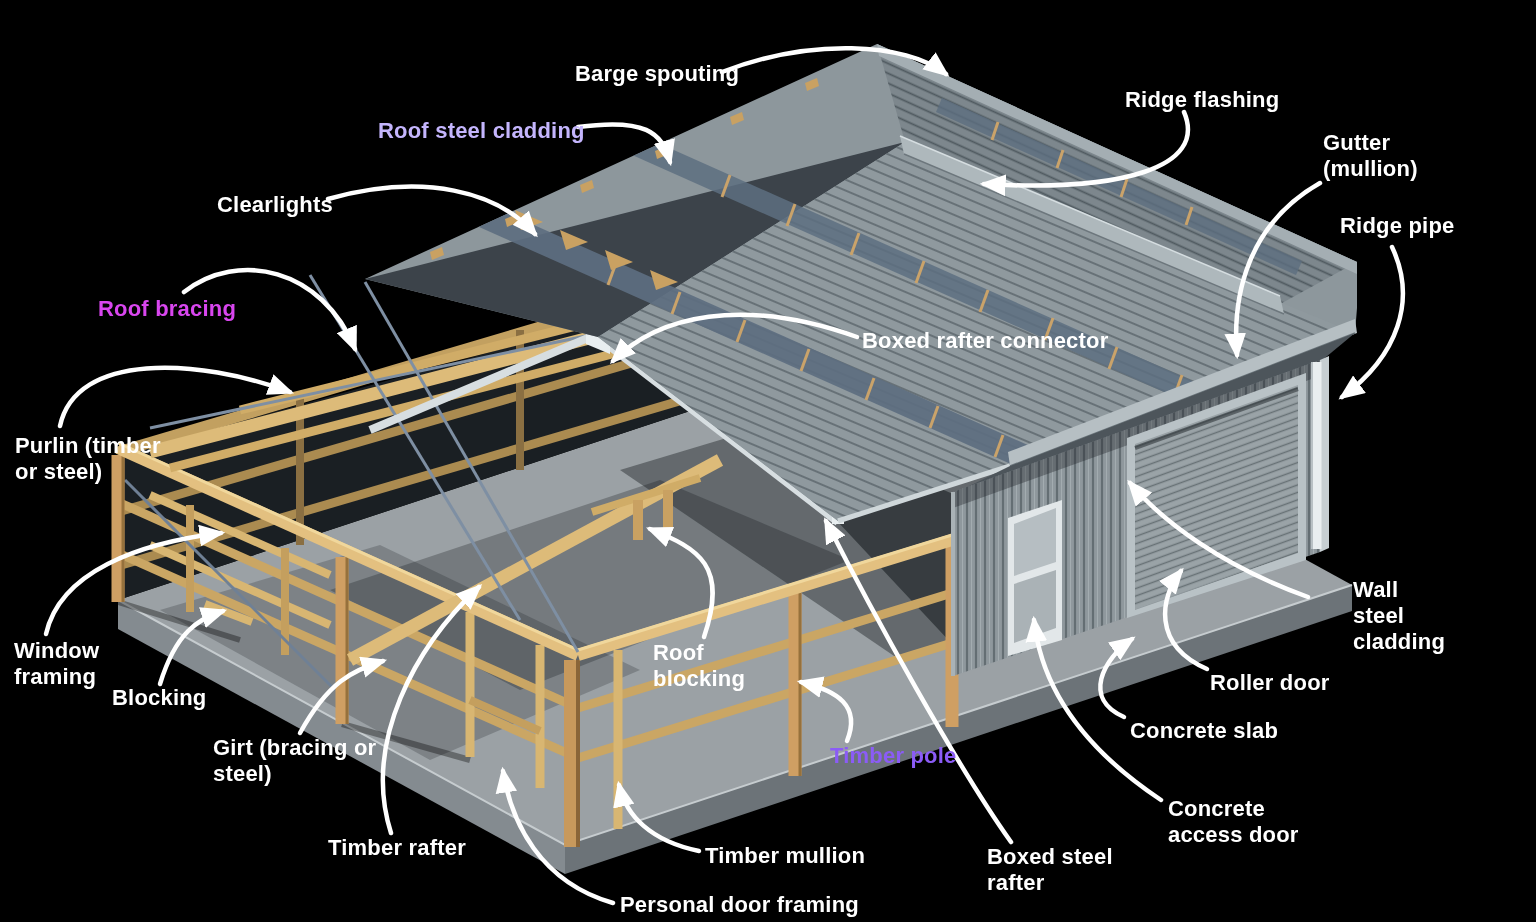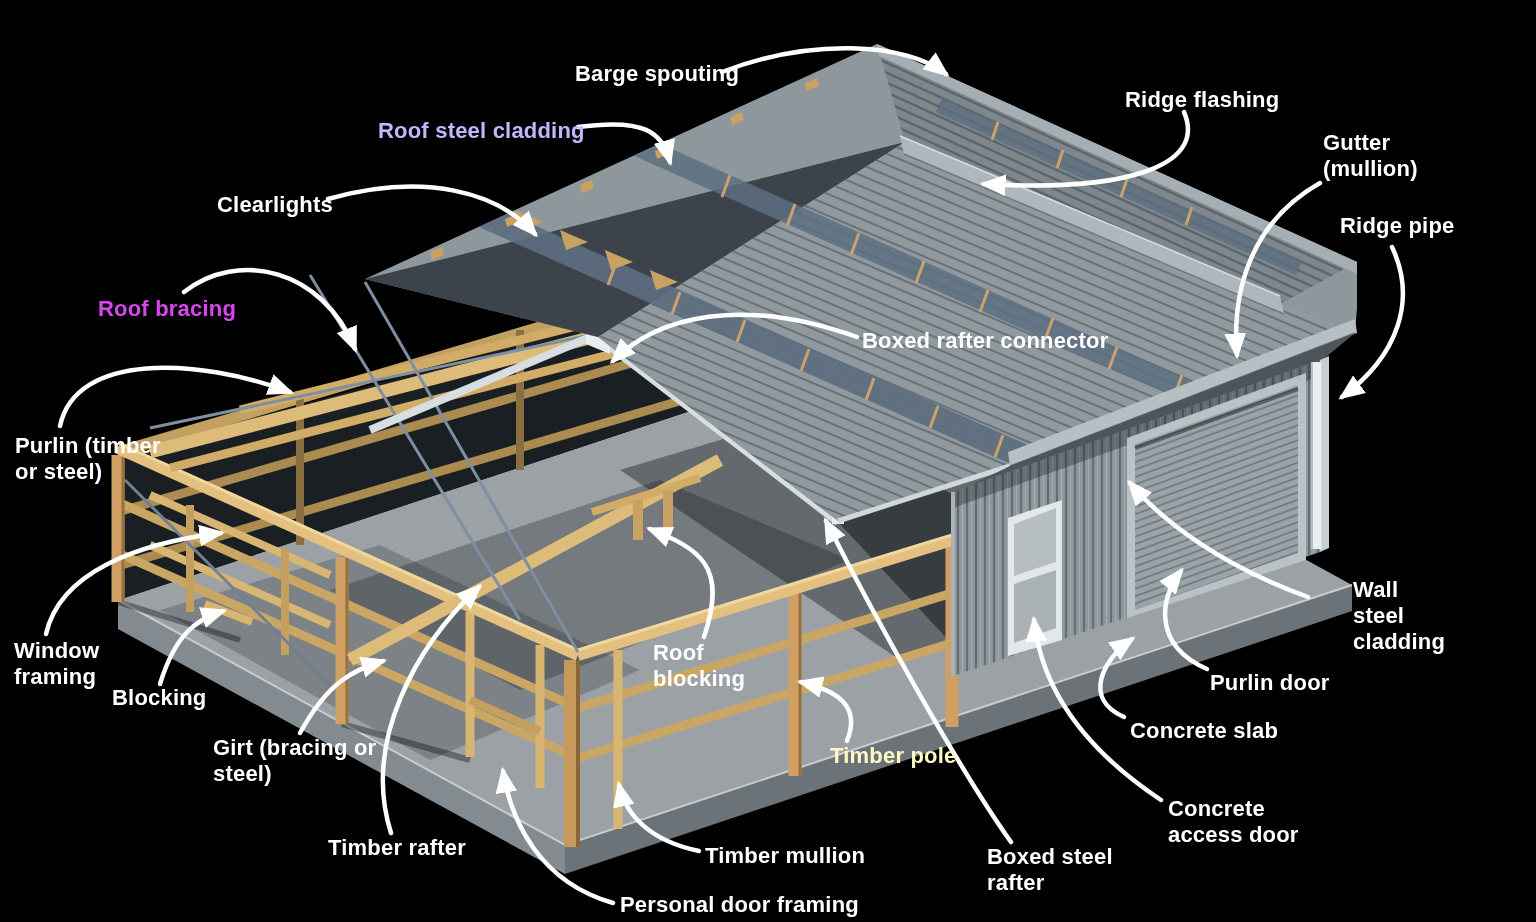--- a/index.html
+++ b/index.html
@@ -259,26 +259,26 @@
       <div class="label" style="left: 15px; top: 433px; color: rgb(255, 255, 255);">Purlin (timber
 or steel)</div>
       <div class="label" style="left: 14px; top: 638px; color: rgb(255, 255, 255);">Window
 framing</div>
       <div class="label" style="left: 112px; top: 685px; color: rgb(255, 255, 255);">Blocking</div>
       <div class="label" style="left: 213px; top: 735px; color: rgb(255, 255, 255);">Girt (bracing or
 steel)</div>
       <div class="label" style="left: 328px; top: 835px; color: rgb(255, 255, 255);">Timber rafter</div>
       <div class="label" style="left: 653px; top: 640px; color: rgb(255, 255, 255);">Roof
 blocking</div>
-      <div class="label" style="left: 830px; top: 743px; color: #fef9c3;">Timber pole</div>
+      <div class="label" style="left: 830px; top: 743px; color: #8b5cf6;">Timber pole</div>
       <div class="label" style="left: 705px; top: 843px; color: rgb(255, 255, 255);">Timber mullion</div>
       <div class="label" style="left: 620px; top: 892px; color: rgb(255, 255, 255);">Personal door framing</div>
       <div class="label" style="left: 987px; top: 844px; color: rgb(255, 255, 255);">Boxed steel
 rafter</div>
       <div class="label" style="left: 1168px; top: 796px; color: rgb(255, 255, 255);">Concrete
 access door</div>
       <div class="label" style="left: 1130px; top: 718px; color: rgb(255, 255, 255);">Concrete slab</div>
-      <div class="label" style="left: 1210px; top: 670px; color: rgb(255, 255, 255);">Purlin door</div>
+      <div class="label" style="left: 1210px; top: 670px; color: rgb(255, 255, 255);">Roller door</div>
       <div class="label" style="left: 1313px; top: 577px; color: rgb(255, 255, 255); margin-left: 40px;">Wall
 steel
 cladding</div>
     </div>
 </div>
 
 </body></html>

